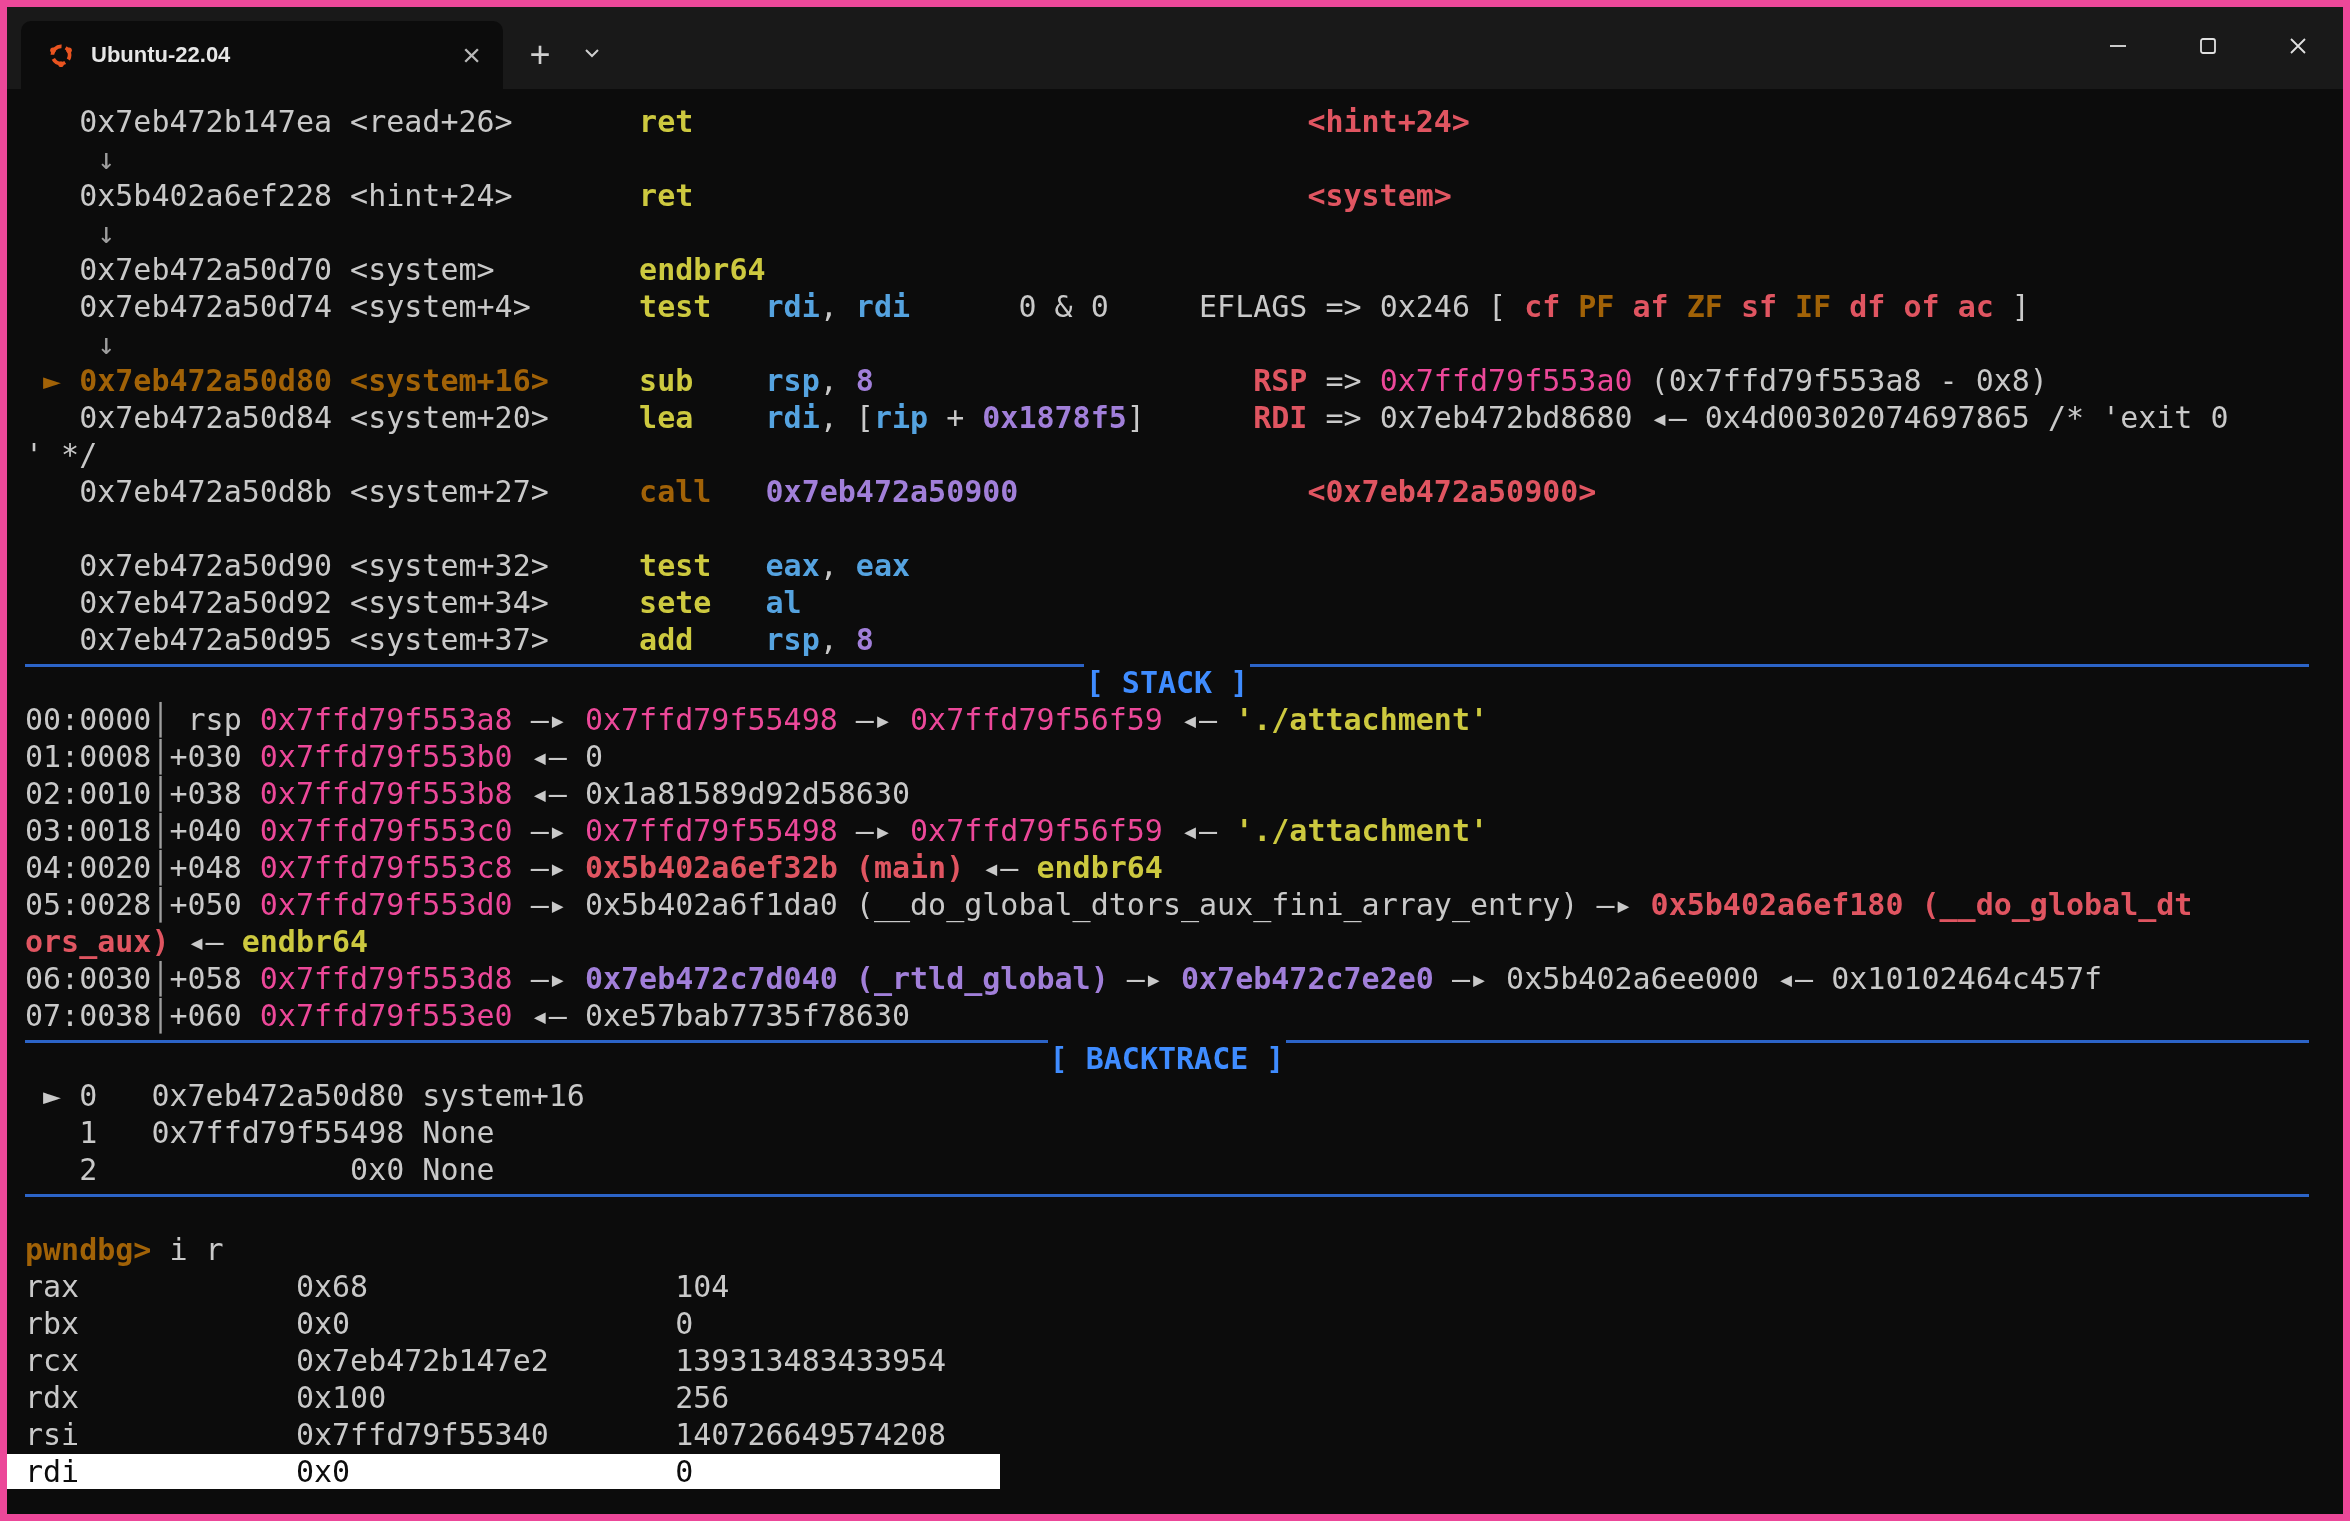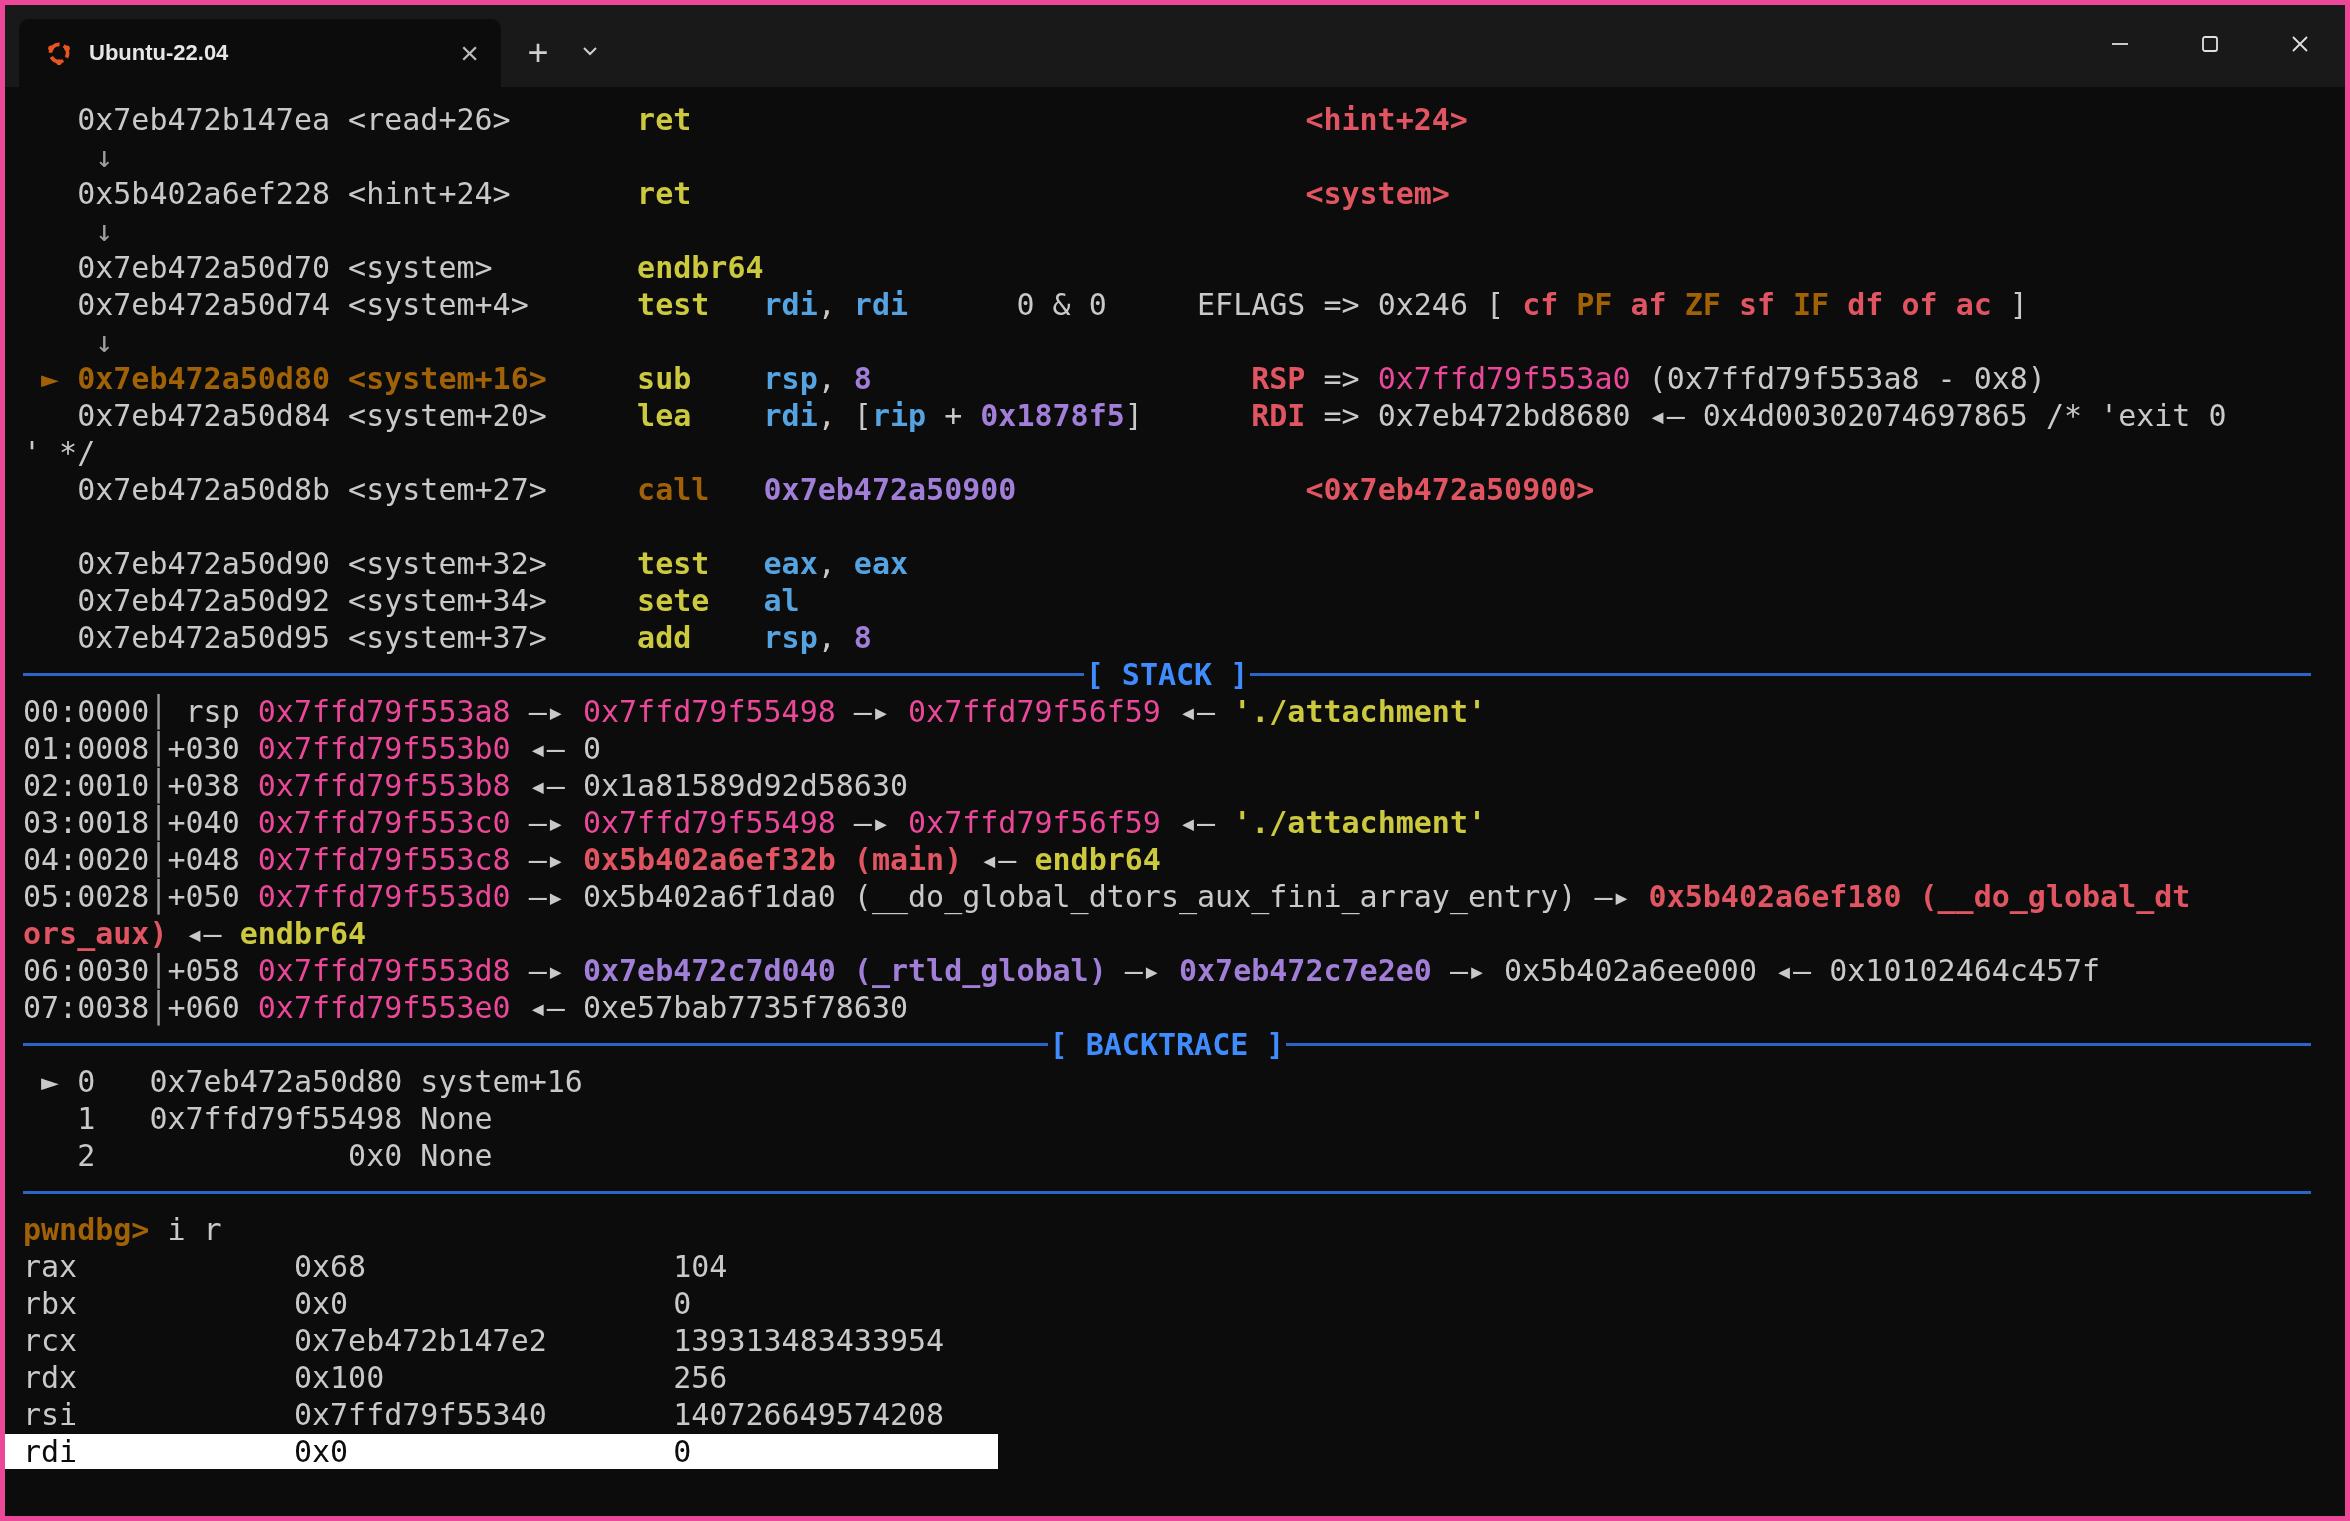--- a/index.html
+++ b/index.html
@@ -1,19 +1,19 @@
 <!DOCTYPE html>
 <html><head>
 <meta charset="utf-8">
 <style>
   * { margin:0; padding:0; box-sizing:border-box; }
   html,body { width:2350px; height:1521px; background:#000; overflow:hidden; }
   .window {
     width:2350px; height:1521px; background:#0c0c0c;
-    border:5px solid #ec4899; display:flex; flex-direction:column;
+    border:7px solid #ec4899; display:flex; flex-direction:column;
     font-family:"Liberation Sans", sans-serif;
   }
   
   .titlebar { height:82px; flex:0 0 82px; background:#191919; display:flex; align-items:flex-end; }
   .tab {
     width:482px; height:68px; margin-left:14px; background:#0c0c0c;
     border-radius:10px 10px 0 0; display:flex; align-items:center;
     padding:0 14px 0 26px; color:#e6e6e6;
   }
   .tab-icon { width:28px; height:28px; display:flex; align-items:center; }
@@ -33,21 +33,21 @@
   .seg.w  { color:#c9c9c9; }
   .seg.gy { color:#9e9e9e; }
   .seg.y  { color:#cdc93f; font-weight:bold; }
   .seg.o  { color:#ec4899; font-weight:normal; }
   .seg.r  { color:#e05561; font-weight:bold; }
   .seg.g  { color:#a16207; font-weight:bold; }
   .seg.c  { color:#55a3e0; font-weight:bold; }
   .seg.p  { color:#a17fd9; font-weight:bold; }
   .seg.v  { color:#7e74d8; font-weight:bold; display:inline-block; width:1ch; }
   .seg.sel { background:#ffffff; color:#0c0c0c; margin-left:-18px; padding-left:18px; }
-  .sep { display:flex; align-items:center; height:37px; margin-right:22px; }
+  .sep { display:flex; height:37px; margin-right:22px;margin-top:6px; }
   .sep .bar { flex:1; height:3px; background:#2c64c8; }
   .sep .lbl { color:#3f8cff; font-weight:bold; padding:0 2px; font-size:30px; }
 </style>
 </head>
 <body>
 
 <div class="window">
 
   <div class="titlebar">
     <div class="tab">

